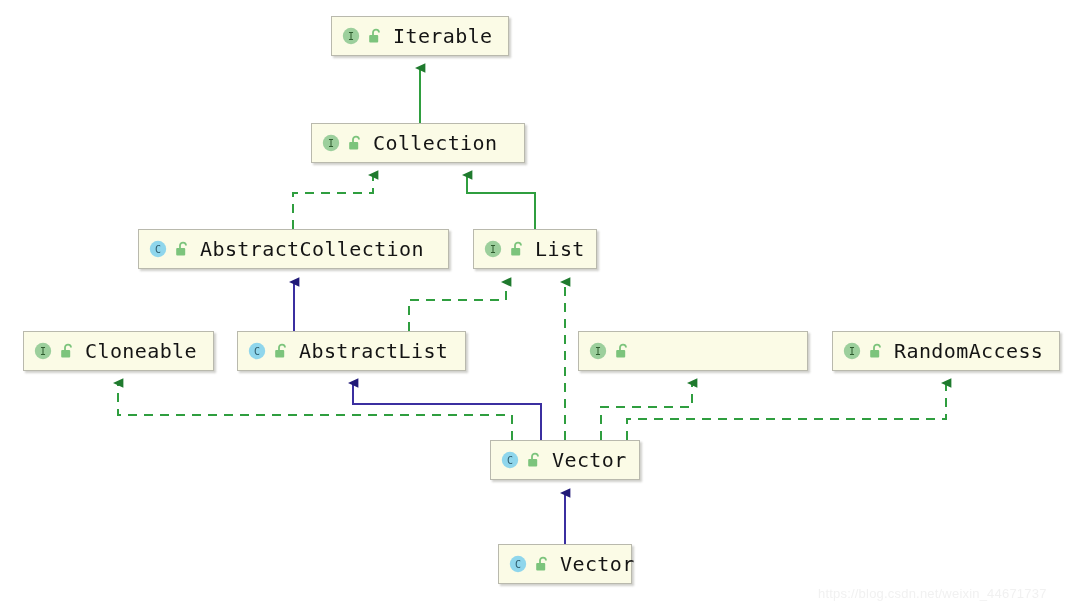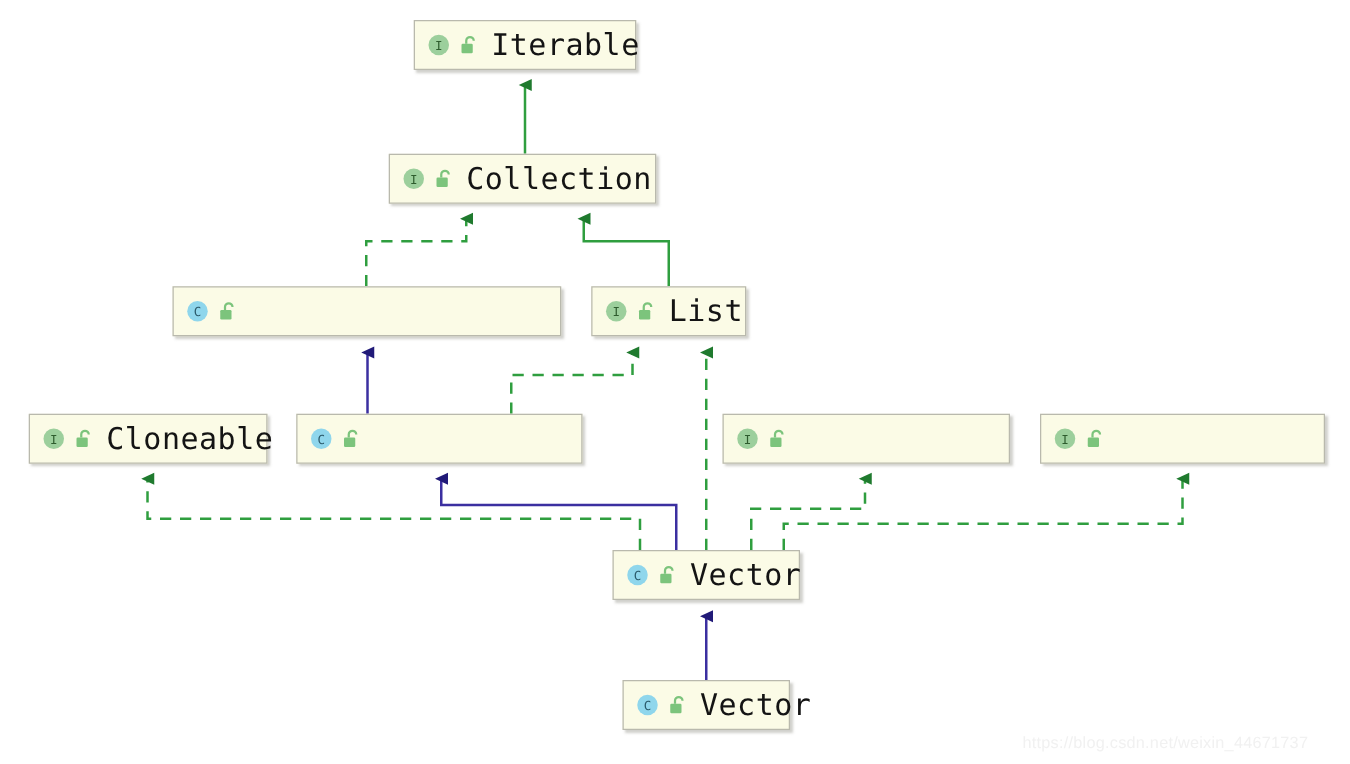--- a/index.html
+++ b/index.html
@@ -44,21 +44,21 @@
     flex: 0 0 auto;
   }
   .node .lock {
     display: inline-flex;
     align-items: center;
     margin-right: 11px;
     flex: 0 0 auto;
   }
   .node .node-label {
     font-family: "DejaVu Sans Mono", "Liberation Mono", monospace;
-    font-size: 24px;
+    font-size: 20px;
     color: #141414;
     letter-spacing: 0.4px;
     line-height: 1;
   }
   .watermark {
     position: absolute;
     font-family: "Liberation Sans", sans-serif;
     font-size: 13px;
     color: #f1f1f1;
     letter-spacing: 0.2px;
@@ -141,20 +141,21 @@
         <circle cx="10" cy="10" r="8.2" fill="#8fd6ec"></circle>
         <text x="10" y="14" text-anchor="middle" font-family="DejaVu Sans Mono, monospace" font-size="10" fill="#2b5a6b">C</text>
       </svg>
     </span>
     <span class="lock">
       <svg width="14" height="16" viewBox="0 0 14 16">
         <path d="M5,7 V4.6 A3,3 0 0 1 11,4.6" fill="none" stroke="#7cc47c" stroke-width="1.8"></path>
         <rect x="1.2" y="7" width="9" height="7.5" rx="1" fill="#7cc47c"></rect>
       </svg>
     </span>
+    <span class="node-label">AbstractCollection</span>
   </div>
 
   <div class="node" style="left:473px; top:229px; width:124px;">
     <span class="stereo">
       <svg width="20" height="20" viewBox="0 0 20 20">
         <circle cx="10" cy="10" r="8.2" fill="#9ccf9c"></circle>
         <text x="10" y="14" text-anchor="middle" font-family="DejaVu Sans Mono, monospace" font-size="10" fill="#2e5c2e">I</text>
       </svg>
     </span>
     <span class="lock">
@@ -188,20 +189,21 @@
         <circle cx="10" cy="10" r="8.2" fill="#8fd6ec"></circle>
         <text x="10" y="14" text-anchor="middle" font-family="DejaVu Sans Mono, monospace" font-size="10" fill="#2b5a6b">C</text>
       </svg>
     </span>
     <span class="lock">
       <svg width="14" height="16" viewBox="0 0 14 16">
         <path d="M5,7 V4.6 A3,3 0 0 1 11,4.6" fill="none" stroke="#7cc47c" stroke-width="1.8"></path>
         <rect x="1.2" y="7" width="9" height="7.5" rx="1" fill="#7cc47c"></rect>
       </svg>
     </span>
+    <span class="node-label">AbstractList</span>
   </div>
 
   <div class="node" style="left:578px; top:331px; width:230px;">
     <span class="stereo">
       <svg width="20" height="20" viewBox="0 0 20 20">
         <circle cx="10" cy="10" r="8.2" fill="#9ccf9c"></circle>
         <text x="10" y="14" text-anchor="middle" font-family="DejaVu Sans Mono, monospace" font-size="10" fill="#2e5c2e">I</text>
       </svg>
     </span>
     <span class="lock">
@@ -218,20 +220,21 @@
         <circle cx="10" cy="10" r="8.2" fill="#9ccf9c"></circle>
         <text x="10" y="14" text-anchor="middle" font-family="DejaVu Sans Mono, monospace" font-size="10" fill="#2e5c2e">I</text>
       </svg>
     </span>
     <span class="lock">
       <svg width="14" height="16" viewBox="0 0 14 16">
         <path d="M5,7 V4.6 A3,3 0 0 1 11,4.6" fill="none" stroke="#7cc47c" stroke-width="1.8"></path>
         <rect x="1.2" y="7" width="9" height="7.5" rx="1" fill="#7cc47c"></rect>
       </svg>
     </span>
+    <span class="node-label">RandomAccess</span>
   </div>
 
   <div class="node" style="left:490px; top:440px; width:150px;">
     <span class="stereo">
       <svg width="20" height="20" viewBox="0 0 20 20">
         <circle cx="10" cy="10" r="8.2" fill="#8fd6ec"></circle>
         <text x="10" y="14" text-anchor="middle" font-family="DejaVu Sans Mono, monospace" font-size="10" fill="#2b5a6b">C</text>
       </svg>
     </span>
     <span class="lock">

